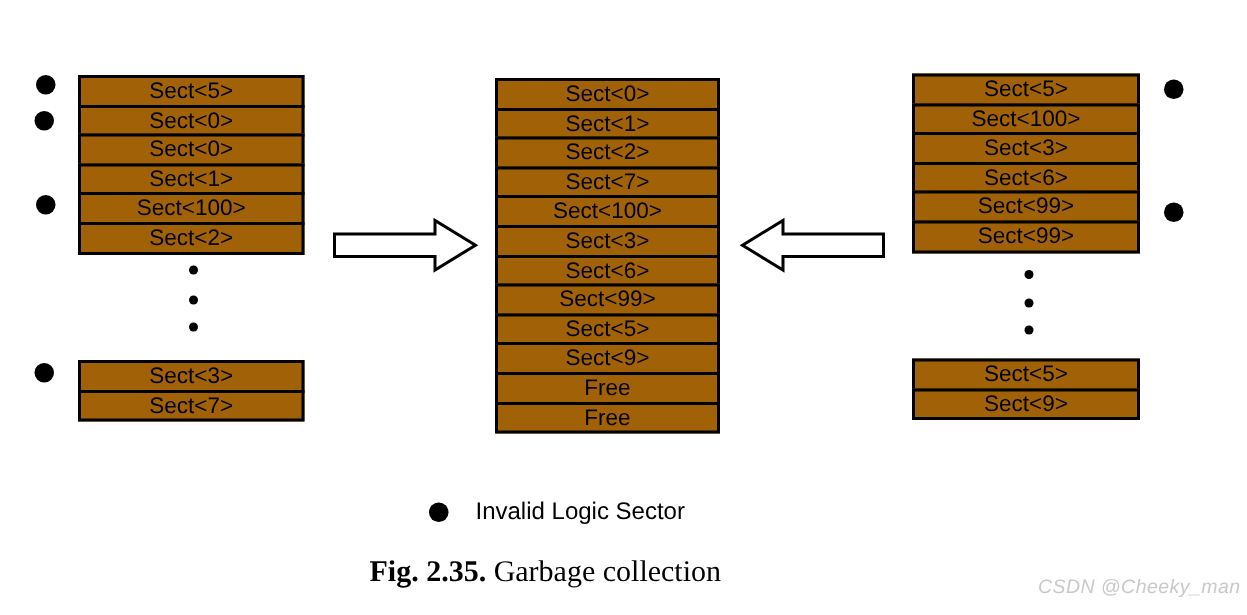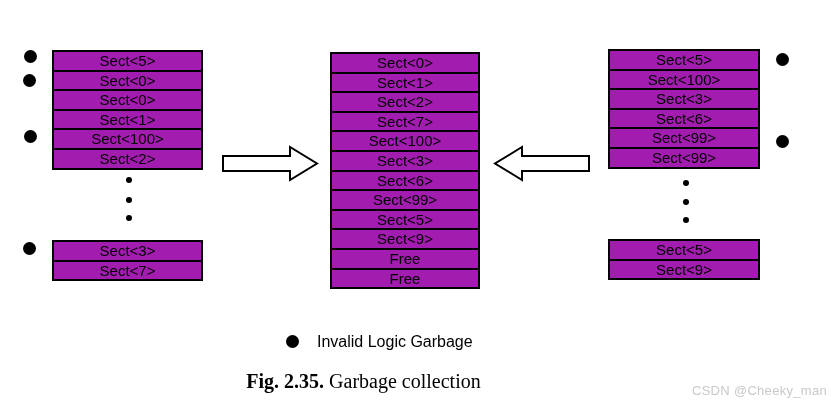--- a/index.html
+++ b/index.html
@@ -3,21 +3,21 @@
 <meta charset="utf-8">
 <style>
   html,body { margin:0; padding:0; background:#fff; }
   .canvas {
     position:relative; width:831px; height:410px; background:#fff;
     font-family:"Liberation Sans", sans-serif; color:#000; overflow:hidden;
   }
   .stack { position:absolute; }
   .cell {
     box-sizing:border-box; height:21.6px; border:2px solid #000; margin-top:-2px;
-    background:#a21caf; text-align:center; font-size:15px; line-height:18.5px;
+    background:#a16207; text-align:center; font-size:15px; line-height:18.5px;
     white-space:nowrap; overflow:hidden;
   }
   .cell:first-child { margin-top:0; }
   .bullet {
     position:absolute; width:13px; height:13px; border-radius:50%; background:#000;
   }
   .dot {
     position:absolute; width:6px; height:6px; border-radius:50%; background:#000;
   }
   .block-title {
@@ -29,21 +29,21 @@
   .legend .legend-bullet { position:absolute; left:0; top:2px; width:13px; height:13px; border-radius:50%; background:#000; }
   .legend .legend-label { position:absolute; left:31px; top:0; font-size:16px; white-space:nowrap; }
   .caption {
     position:absolute; left:0; top:370px; width:727px; text-align:center;
     font-family:"Liberation Serif", serif; font-size:20px;
   }
   .caption .fig-label { font-weight:bold; }
   .caption .fig-text { margin-left:5px; }
   .watermark {
     position:absolute; right:4px; top:383px; font-size:13px; color:#c9c9c9;
-    font-family:"Liberation Sans", sans-serif; letter-spacing:0.3px;
+    font-family:"Liberation Sans", sans-serif; letter-spacing:0.3px;font-style:italic;
   }
 </style>
 </head>
 <body>
 
 <div class="canvas">
 
   <span class="bullet" style="left:24px; top:50px;"></span>
   <span class="bullet" style="left:23px; top:74px;"></span>
   <span class="bullet" style="left:24px; top:130px;"></span>
@@ -106,21 +106,21 @@
   <span class="dot" style="left:683px; top:199px;"></span>
   <span class="dot" style="left:683px; top:217px;"></span>
 
   <div class="stack" style="left:608px; top:239px; width:152px;">
     <div class="cell">Sect&lt;5&gt;</div>
     <div class="cell">Sect&lt;9&gt;</div>
   </div>
 
   <div class="legend">
     <span class="legend-bullet"></span>
-    <span class="legend-label">Invalid Logic Garbage</span>
+    <span class="legend-label">Invalid Logic Sector</span>
   </div>
 
   <div class="caption">
     <span class="fig-label">Fig. 2.35.</span><span class="fig-text">Garbage collection</span>
   </div>
 
   <div class="watermark">CSDN @Cheeky_man</div>
 
 </div>
 

